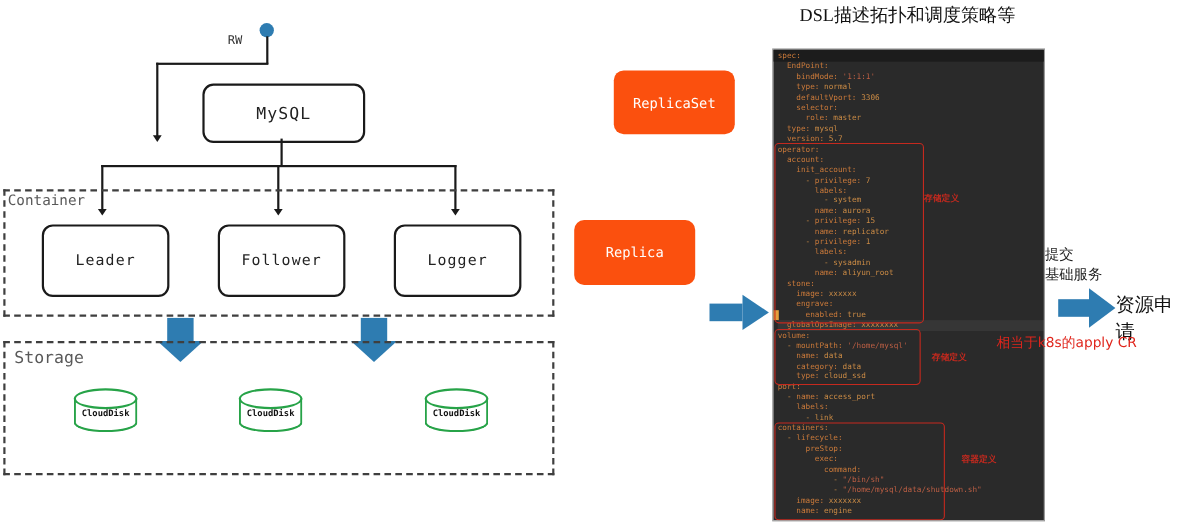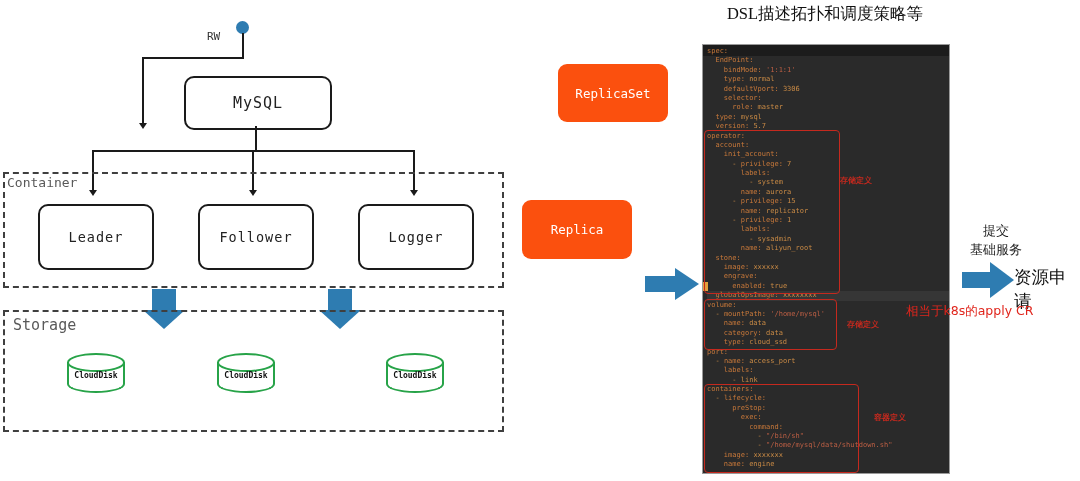--- a/index.html
+++ b/index.html
@@ -58,21 +58,21 @@
   .cl .k{color:var(--code-key);}
   .cl .v{color:var(--code-value);}
   .cl .s{color:var(--code-string);}
   .cl-hl{background:rgba(255,255,255,0.06);}
   .rbox{position:absolute;border:1.5px solid var(--box-red);border-radius:4px;}
   .code-ann{position:absolute;font-size:8px;color:var(--box-red);font-weight:bold;
     font-family:"DejaVu Sans",sans-serif;}
   .gutter-mark{position:absolute;left:0;width:5px;height:9px;background:#e3a03c;}
 
   
-  .r-small{position:absolute;left:950px;width:92px;text-align:center;font-size:13px;
+  .r-small{position:absolute;left:950px;width:92px;text-align:left;font-size:13px;
     font-family:"DejaVu Sans",sans-serif;color:#222;}
   .r-big{position:absolute;left:1014px;top:265px;font-size:17.5px;
     font-family:"Liberation Serif","DejaVu Serif",serif;color:#111;}
   .r-note{position:absolute;left:906px;top:303px;font-size:12.5px;color:var(--note-red);
     font-family:"DejaVu Sans",sans-serif;}
 </style>
 </head>
 <body>
 
 <span class="rw-text abs" style="left:207px;top:19px;">RW</span>

